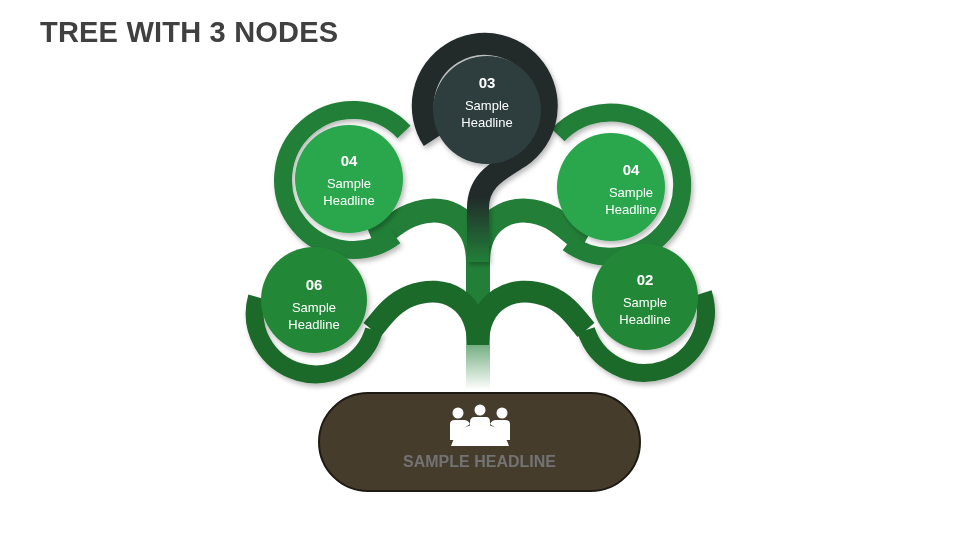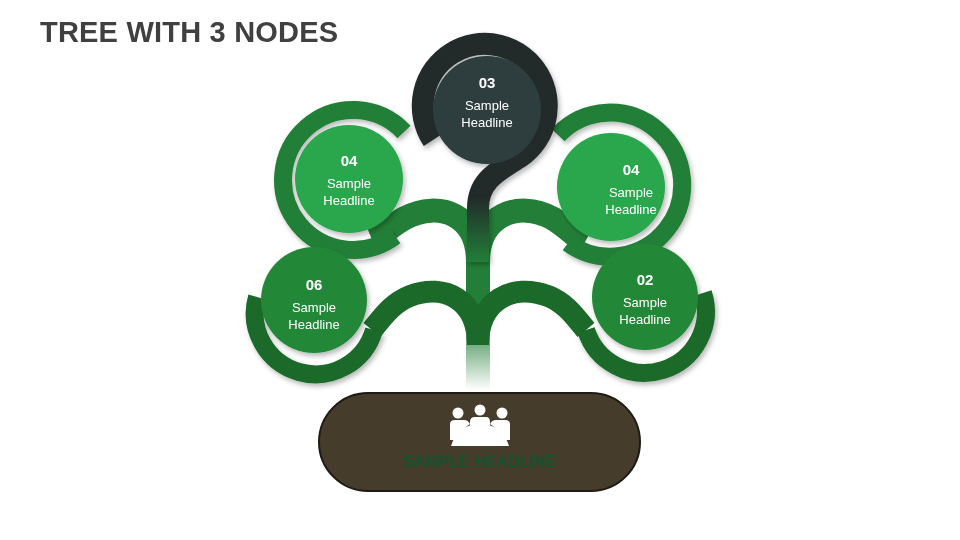--- a/index.html
+++ b/index.html
@@ -5,21 +5,21 @@
   html, body { margin: 0; padding: 0; background: #ffffff; }
   body { width: 960px; height: 540px; position: relative; overflow: hidden;
          font-family: "Liberation Sans", "DejaVu Sans", sans-serif; }
   .title { position: absolute; left: 40px; top: 16px; font-size: 29px; font-weight: bold;
            color: #404040; letter-spacing: 0.2px; margin: 0; }
   svg.stage { position: absolute; left: 0; top: 0; }
   .node-label { position: absolute; width: 110px; text-align: center; color: #ffffff; }
   .node-num { display: block; font-weight: bold; font-size: 15px; line-height: 18px; margin-bottom: 5px; }
   .node-text { display: block; font-size: 13px; line-height: 17px; }
   .pill-text { position: absolute; left: 318px; top: 453px; width: 323px; text-align: center;
-               color: #14532d; font-weight: bold; font-size: 16px; }
+               color: #737373; font-weight: bold; font-size: 16px; }
 </style>
 </head>
 <body>
 
 <h1 class="title">TREE WITH 3 NODES</h1>
 
 <svg class="stage" width="960" height="540" viewBox="0 0 960 540">
   <defs>
     <linearGradient id="stemFade" x1="0" y1="0" x2="0" y2="1">
       <stop offset="0" stop-color="#237f38"></stop>

